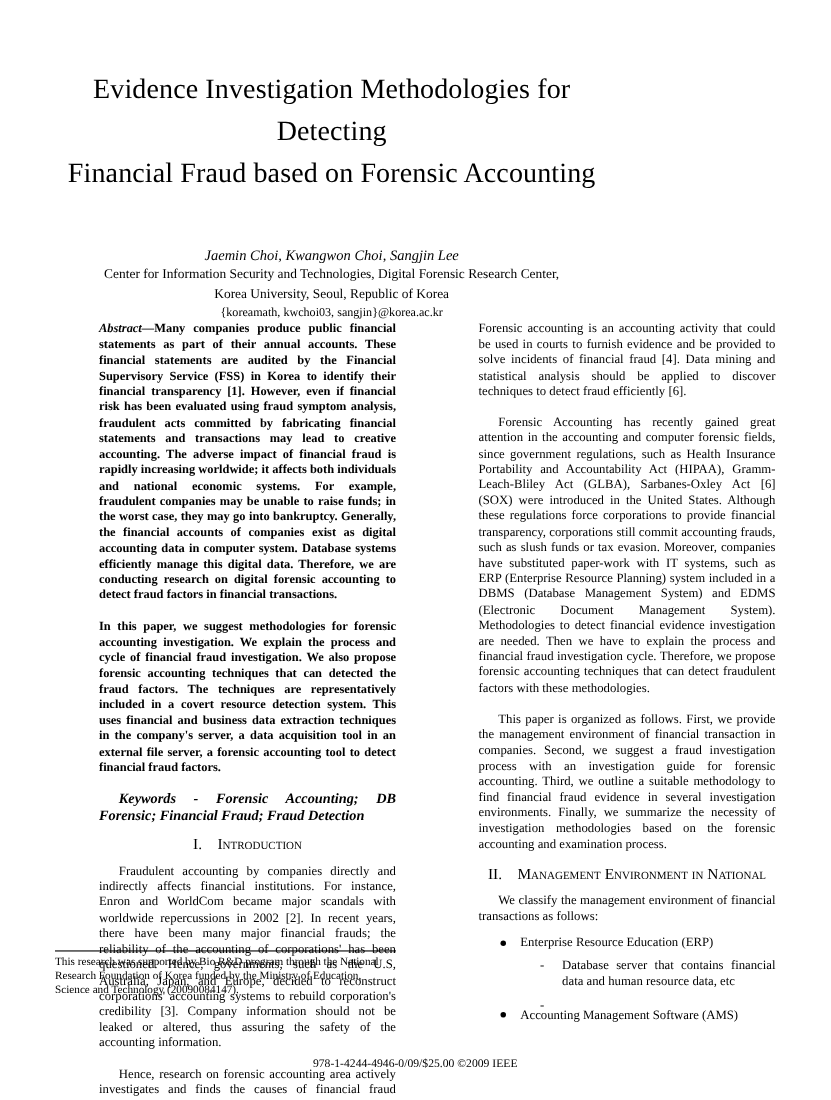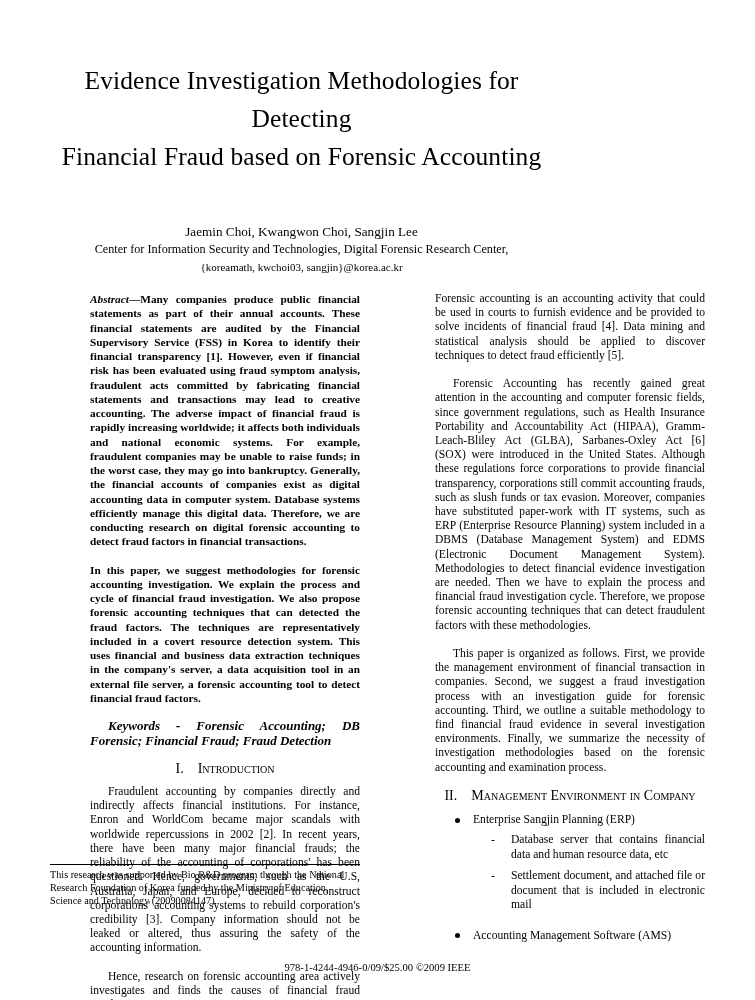--- a/index.html
+++ b/index.html
@@ -36,20 +36,21 @@
   }
 
   
   .authors-block {
     text-align: center;
     margin-top: 46px;
   }
   .author-names {
     font-size: 13.2px;
     line-height: 19px;
+    font-style: italic;
   }
   .affiliation {
     font-size: 12.2px;
     line-height: 17.5px;
   }
   .email {
     font-size: 11px;
     line-height: 17.5px;
   }
 
@@ -187,20 +188,21 @@
 <div class="page">
 
   <div class="title-block">
     <div class="title-line">Evidence Investigation Methodologies for Detecting</div>
     <div class="title-line">Financial Fraud based on Forensic Accounting</div>
   </div>
 
   <div class="authors-block">
     <div class="author-names">Jaemin Choi, Kwangwon Choi, Sangjin Lee</div>
     <div class="affiliation">Center for Information Security and Technologies, Digital Forensic Research Center,</div>
+    <div class="affiliation">Korea University, Seoul, Republic of Korea</div>
     <div class="email">{koreamath, kwchoi03, sangjin}@korea.ac.kr</div>
   </div>
 
   <div class="columns">
 
     <div class="col">
 
       <p class="abstract-p"><span class="abs-lead">Abstract—</span><span>Many companies produce public financial statements as part of their annual accounts. These financial statements are audited by the Financial Supervisory Service (FSS) in Korea to identify their financial transparency [1]. However, even if financial risk has been evaluated using fraud symptom analysis, fraudulent acts committed by fabricating financial statements and transactions may lead to creative accounting. The adverse impact of financial fraud is rapidly increasing worldwide; it affects both individuals and national economic systems. For example, fraudulent companies may be unable to raise funds; in the worst case, they may go into bankruptcy. Generally, the financial accounts of companies exist as digital accounting data in computer system. Database systems efficiently manage this digital data. Therefore, we are conducting research on digital forensic accounting to detect fraud factors in financial transactions.</span></p>
 
       <div class="gap"></div>
@@ -214,41 +216,41 @@
       <div class="section-head"><span class="num">I.</span>    <span>Introduction</span></div>
 
       <p class="body-p">Fraudulent accounting by companies directly and indirectly affects financial institutions. For instance, Enron and WorldCom became major scandals with worldwide repercussions in 2002 [2]. In recent years, there have been many major financial frauds; the reliability of the accounting of corporations' has been questioned. Hence, governments, such as the U.S, Australia, Japan, and Europe, decided to reconstruct corporations' accounting systems to rebuild corporation's credibility [3]. Company information should not be leaked or altered, thus assuring the safety of the accounting information.</p>
       <div style="height:14.2px"></div>
       <p class="body-p">Hence, research on forensic accounting area actively investigates and finds the causes of financial fraud incidents.</p>
 
     </div>
 
     <div class="col">
 
-      <p>Forensic accounting is an accounting activity that could be used in courts to furnish evidence and be provided to solve incidents of financial fraud [4]. Data mining and statistical analysis should be applied to discover techniques to detect fraud efficiently [5].</p>
+      <p>Forensic accounting is an accounting activity that could be used in courts to furnish evidence and be provided to solve incidents of financial fraud [4]. Data mining and statistical analysis should be applied to discover techniques to detect fraud efficiently [6].</p>
       <div style="height:14.2px"></div>
       <p class="body-p">Forensic Accounting has recently gained great attention in the accounting and computer forensic fields, since government regulations, such as Health Insurance Portability and Accountability Act (HIPAA), Gramm-Leach-Bliley Act (GLBA), Sarbanes-Oxley Act [6] (SOX) were introduced in the United States. Although these regulations force corporations to provide financial transparency, corporations still commit accounting frauds, such as slush funds or tax evasion. Moreover, companies have substituted paper-work with IT systems, such as ERP (Enterprise Resource Planning) system included in a DBMS (Database Management System) and EDMS (Electronic Document Management System). Methodologies to detect financial evidence investigation are needed. Then we have to explain the process and financial fraud investigation cycle. Therefore, we propose forensic accounting techniques that can detect fraudulent factors with these methodologies.</p>
       <div style="height:14.2px"></div>
       <p class="body-p">This paper is organized as follows. First, we provide the management environment of financial transaction in companies. Second, we suggest a fraud investigation process with an investigation guide for forensic accounting. Third, we outline a suitable methodology to find financial fraud evidence in several investigation environments. Finally, we summarize the necessity of investigation methodologies based on the forensic accounting and examination process.</p>
 
-      <div class="section-head"><span class="num">II.</span>    <span>Management Environment in Company</span></div>
-
+      <div class="section-head"><span class="num">II.</span>    <span>Management Environment in National</span></div>
+
+      <p class="body-p">We classify the management environment of financial transactions as follows:</p>
 
       <ul class="bullets">
         <li>
           <span class="dot"></span>
-          <span>Enterprise Sangjin Planning (ERP)</span>
+          <span>Enterprise Resource Education (ERP)</span>
           <ul class="dashes">
             <li>
               <span class="dash">-</span>
               <span>Database server that contains financial data and human resource data, etc</span>
             </li>
             <li>
               <span class="dash">-</span>
-              <span>Settlement document, and attached file or document that is included in electronic mail</span>
             </li>
           </ul>
         </li>
         <div class="li-gap"></div>
         <li>
           <span class="dot"></span>
           <span>Accounting Management Software (AMS)</span>
         </li>
       </ul>
 

